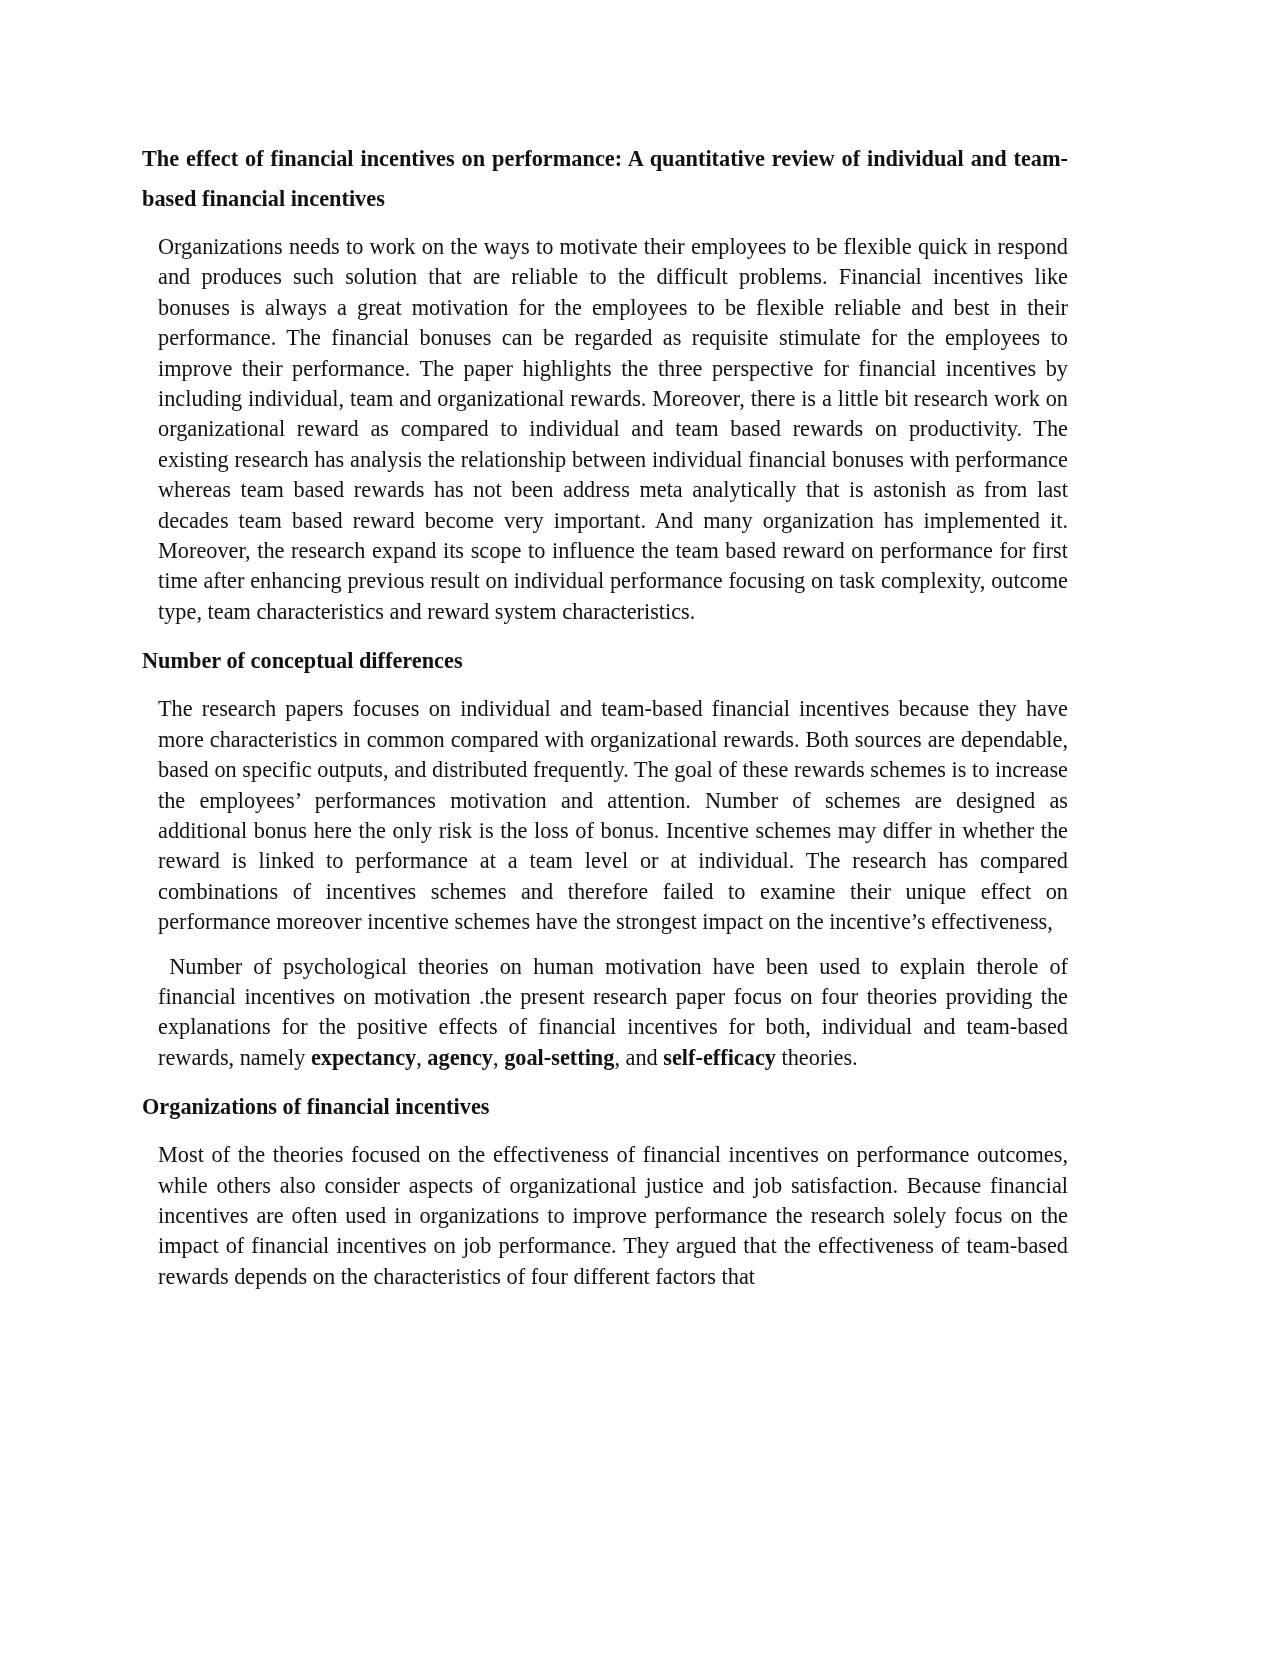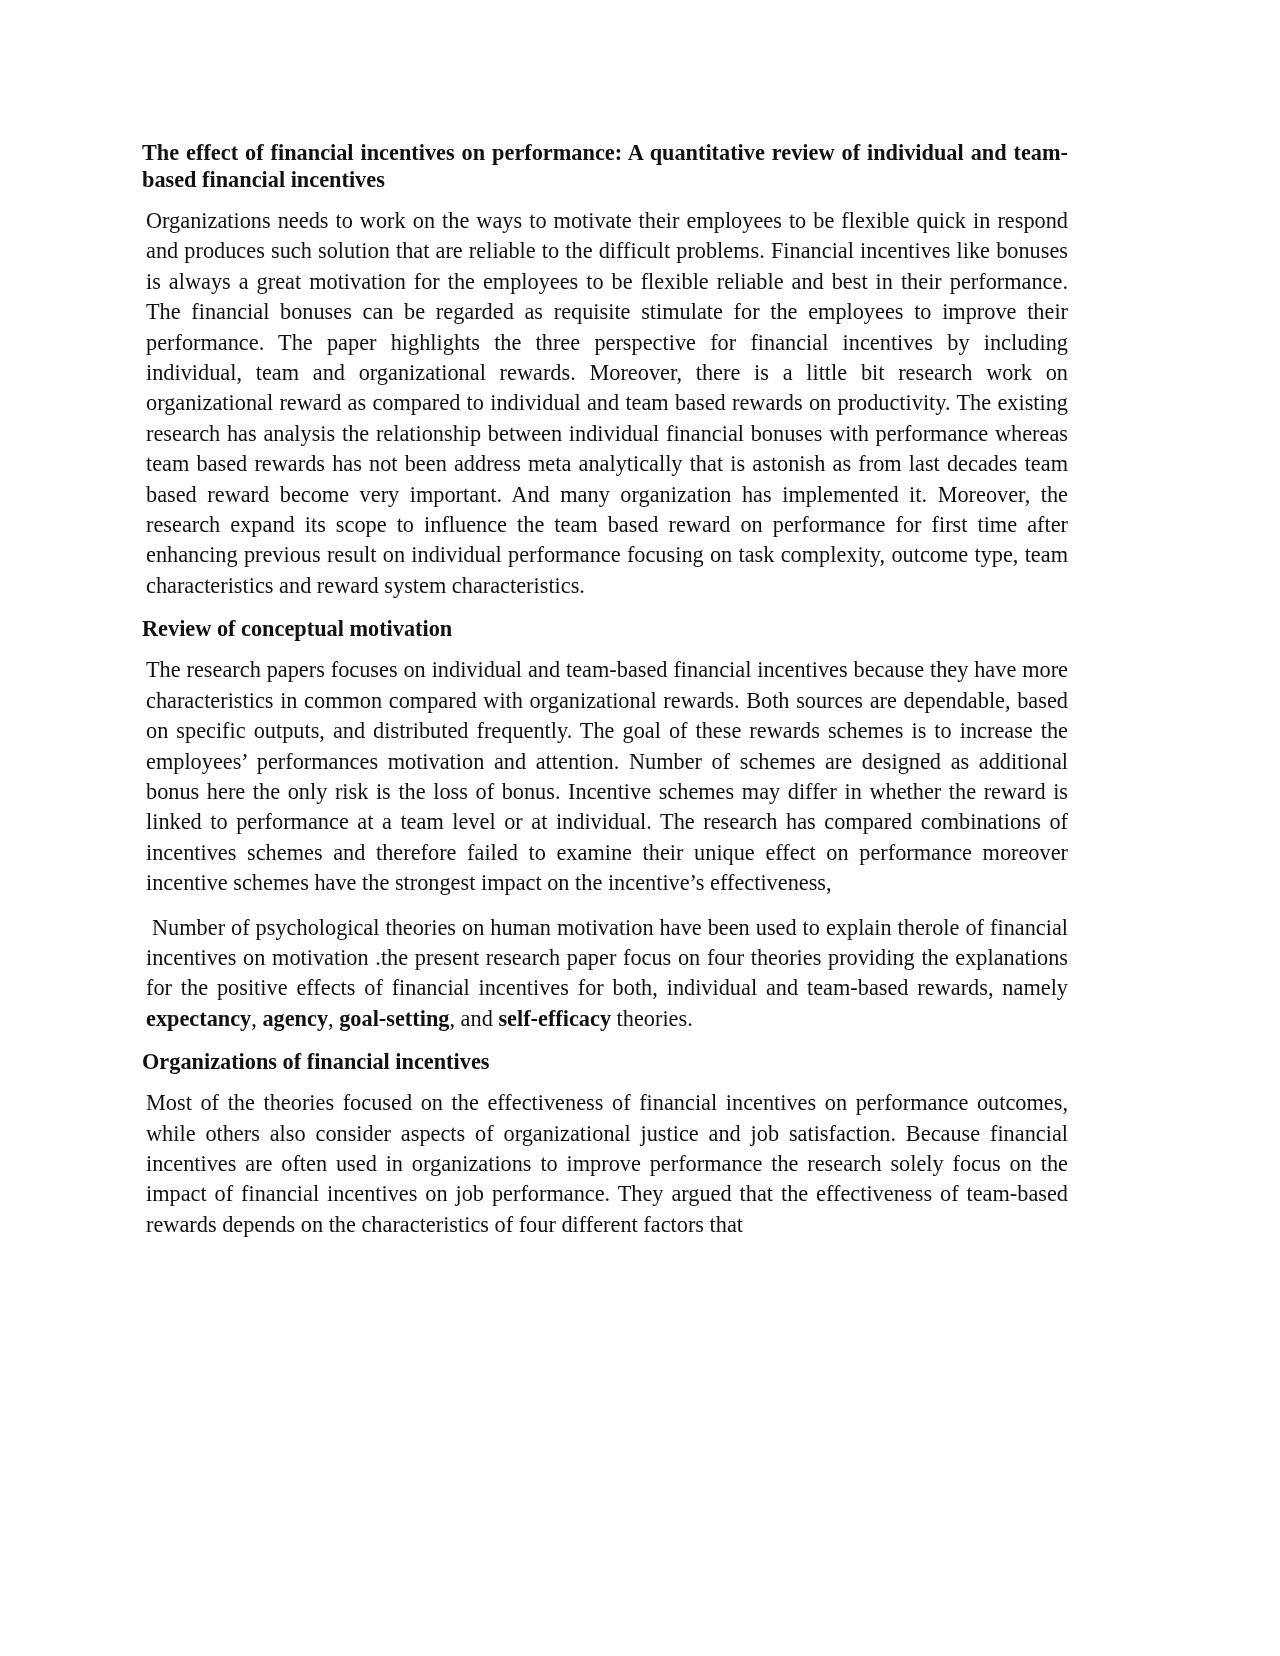--- a/index.html
+++ b/index.html
@@ -17,53 +17,53 @@
     }
     .page {
       position: absolute;
       left: 142px;
       top: 139px;
       width: 926px;
     }
     .heading {
       font-weight: bold;
       font-size: 22.3px;
-      line-height: 27px;
+      line-height: 40px;
       margin: 0 0 13px 0;
       text-align: justify;
     }
     .heading.title {
       margin-bottom: 13px;
     }
     .heading.indent {
       padding-left: 6px;
     }
     .para {
       font-size: 22.3px;
       line-height: 30.4px;
       text-align: justify;
-      margin: 0 0 14px 4px;
+      margin: 0 0 14px 16px;
     }
     .para.indent-space::before {
       content: "\00a0";
     }
     .para b {
       font-weight: bold;
     }
   </style>
 </head>
 <body>
 
 <div class="page">
 
   <h1 class="heading title">The effect of financial incentives on performance: A quantitative review of individual and team-based financial incentives</h1>
 
   <p class="para">Organizations needs to work on the ways to motivate their employees to be flexible quick in respond and produces such solution that are reliable to the difficult problems. Financial incentives like bonuses is always a great motivation for the employees to be flexible reliable and best in their performance. The financial bonuses can be regarded as requisite stimulate for the employees to improve their performance. The paper highlights the three perspective for financial incentives by including individual, team and organizational rewards. Moreover, there is a little bit research work on organizational reward as compared to individual and team based rewards on productivity. The existing research has analysis the relationship between individual financial bonuses with performance whereas team based rewards has not been address meta analytically that is astonish as from last decades team based reward become very important. And many organization has implemented it. Moreover, the research expand its scope to influence the team based reward on performance for first time after enhancing previous result on individual performance focusing on task complexity, outcome type, team characteristics and reward system characteristics.</p>
 
-  <h2 class="heading">Review of conceptual motivation</h2>
+  <h2 class="heading">Number of conceptual differences</h2>
 
   <p class="para">The research papers focuses on individual and team-based financial incentives because they have more characteristics in common compared with organizational rewards. Both sources are dependable, based on specific outputs, and distributed frequently. The goal of these rewards schemes is to increase the employees’ performances motivation and attention. Number of schemes are designed as additional bonus here the only risk is the loss of bonus. Incentive schemes may differ in whether the reward is linked to performance at a team level or at individual. The research has compared combinations of incentives schemes and therefore failed to examine their unique effect on performance moreover incentive schemes have the strongest impact on the incentive’s effectiveness,</p>
 
 
   <p class="para indent-space"><span>Number of psychological theories on human motivation have been used to explain therole of financial incentives on motivation .the present research paper focus on four theories providing the explanations for the positive effects of financial incentives for both, individual and team-based rewards, namely </span><b>expectancy</b><span>, </span><b>agency</b><span>, </span><b>goal-setting</b><span>, and </span><b>self-efficacy</b><span> theories.</span></p>
 
   <h2 class="heading">Organizations of financial incentives</h2>
 
   <p class="para">Most of the theories focused on the effectiveness of financial incentives on performance outcomes, while others also consider aspects of organizational justice and job satisfaction. Because financial incentives are often used in organizations to improve performance the research solely focus on the impact of financial incentives on job performance. They argued that the effectiveness of team-based rewards depends on the characteristics of four different factors that</p>
 

